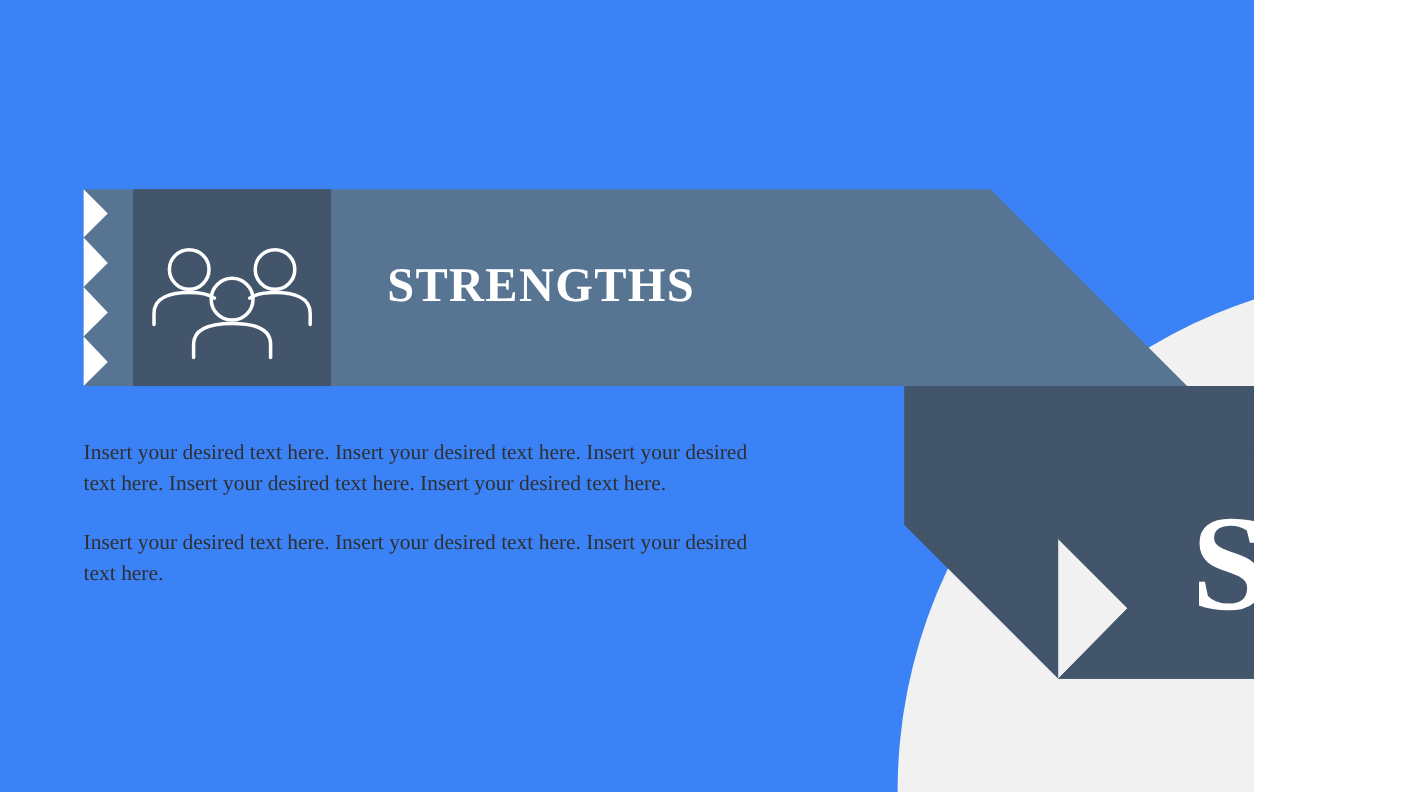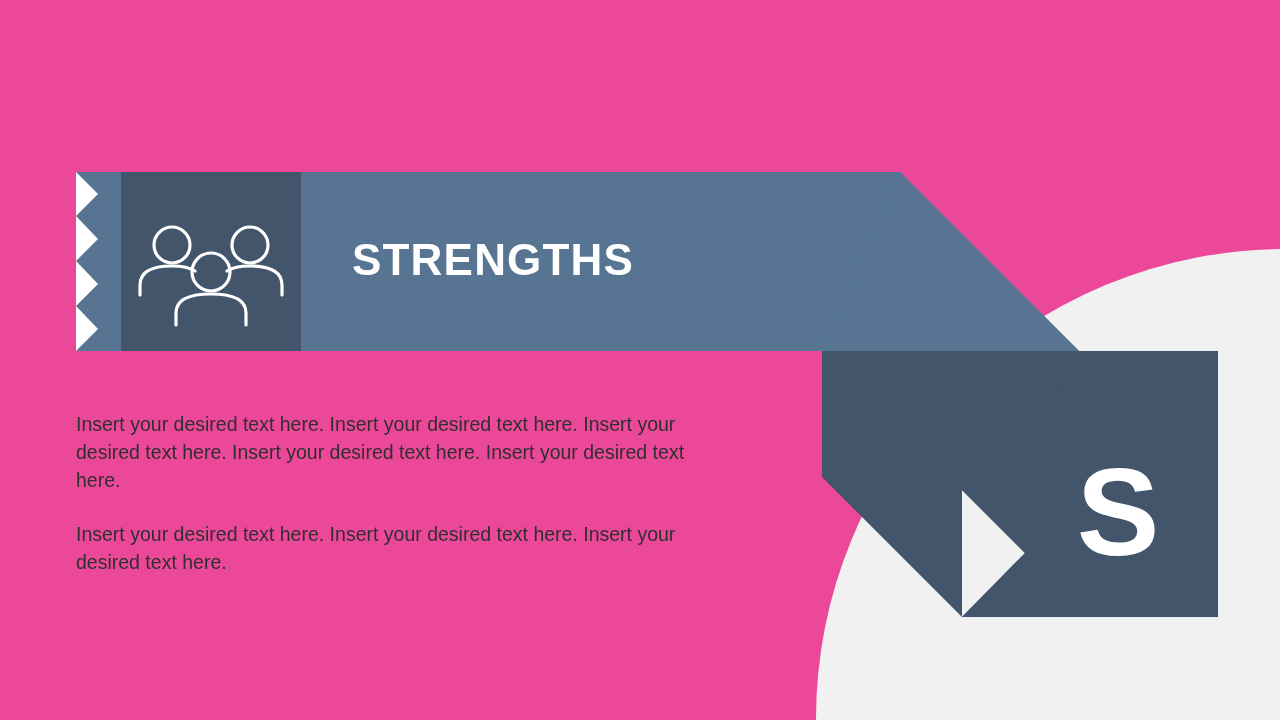--- a/index.html
+++ b/index.html
@@ -3,25 +3,25 @@
 <meta charset="utf-8">
 <title>SWOT Strengths Slide</title>
 <style>
   html, body {
     margin: 0;
     padding: 0;
     background: #ffffff;
   }
   #slide {
     position: relative;
-    width: 1280px;
+    width: 1140px;
     height: 720px;
-    background: #ec4899;
+    background: #3b82f6;
     overflow: hidden;
-    font-family: Liberation Sans, sans-serif;
+    font-family: Liberation Serif, serif;
   }
 
   
   .bg-circle {
     position: absolute;
     left: 816px;
     top: 249px;
     width: 940px;
     height: 940px;
     border-radius: 50%;
@@ -81,21 +81,20 @@
     letter-spacing: 0;
   }
 
   
   .body-copy {
     position: absolute;
     left: 76px;
     top: 398px;
     width: 615px;
     z-index: 3;
-    margin-top: 12px;
   }
   .body-copy p {
     margin: 0 0 26px 0;
     color: #2f2f2f;
     font-size: 19.5px;
     line-height: 28px;
     font-weight: normal;
   }
   .body-copy p:last-child { margin-bottom: 0; }
 </style>

